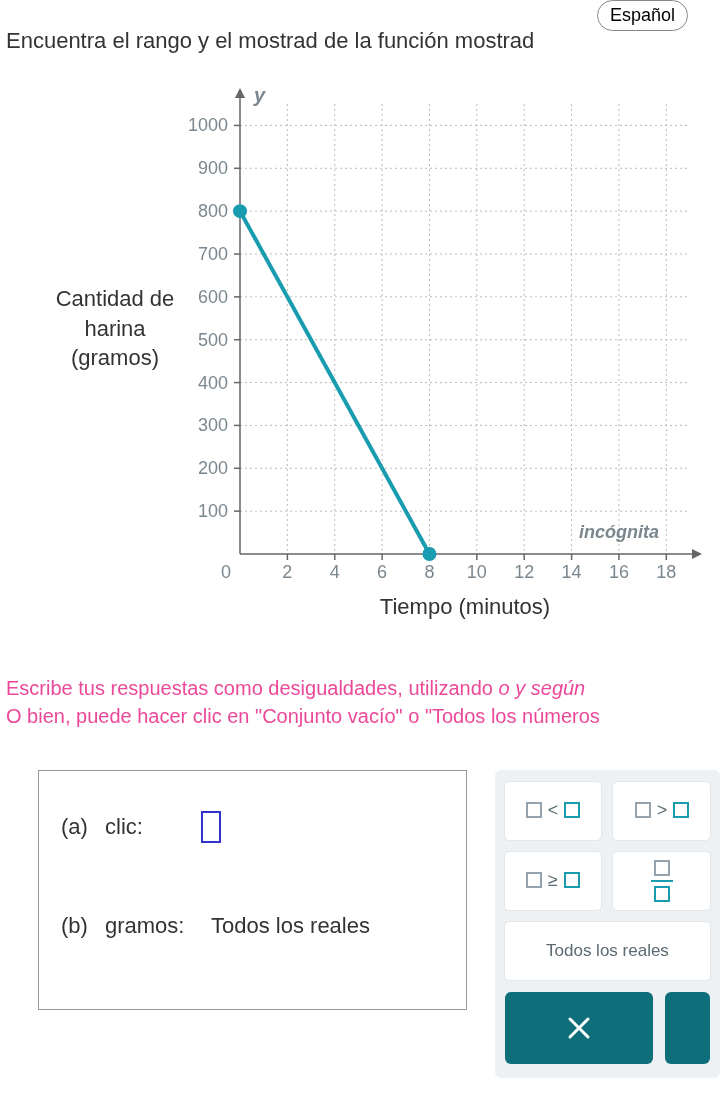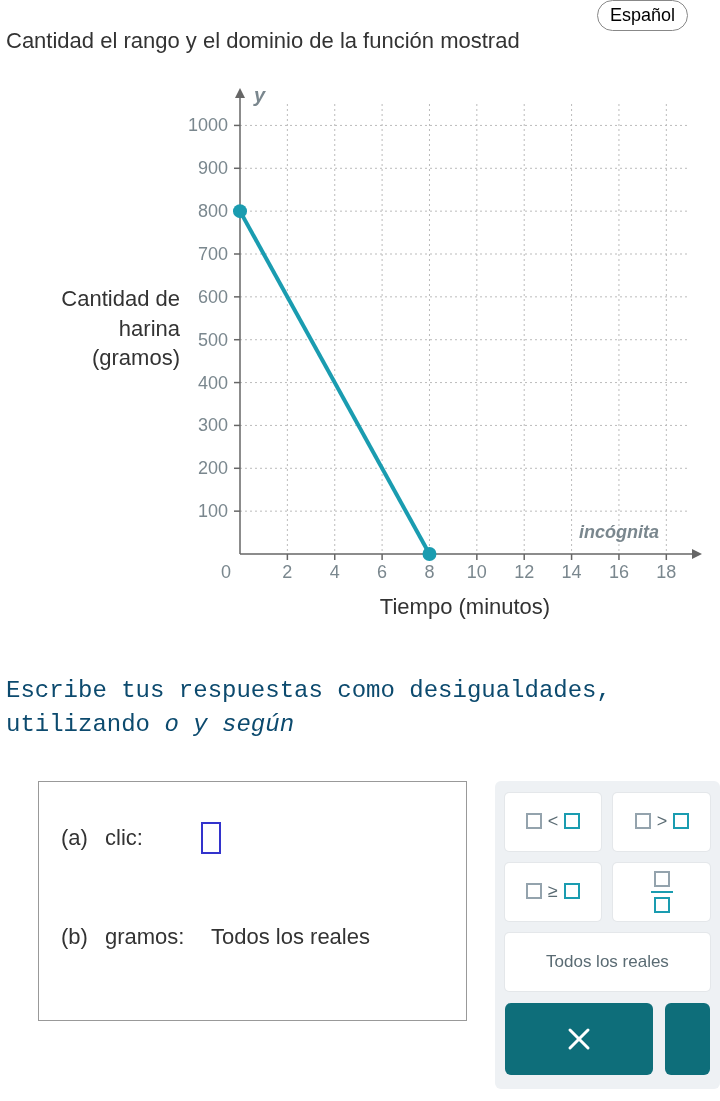--- a/index.html
+++ b/index.html
@@ -35,36 +35,35 @@
     position: relative;
     height: 580px;
   }
   .ylabel-block {
     position: absolute;
     left: 50px;
     top: 210px;
     width: 130px;
     font-size: 22px;
     color: #333;
-    text-align: right;
+    text-align: center;
     line-height: 1.35;
   }
   .chart-svg {
     position: absolute;
     left: 170px;
     top: 0;
     width: 540px;
     height: 580px;
   }
   .sub-instr {
     padding: 20px 6px 0 6px;
-    font-size: 24px;
-    color: #0c4a6e;
+    font-size: 20px;
+    color: #ec4899;
     line-height: 1.4;
-    font-family: Liberation Mono, monospace;
   }
   .sub-instr .varitalic {
     font-style: italic;
   }
   .answers-row {
     display: flex;
     align-items: flex-start;
     margin-top: 40px;
     padding-left: 38px;
     gap: 28px;
@@ -135,21 +134,21 @@
   .big-btn.dark {
     background: #0e6e7a;
     color: #fff;
   }
   svg text { user-select: none; }
 </style>
 </head>
 <body>
 
 <div class="top-row">
-  <span class="instruction">Cantidad el rango y el dominio de la función mostrad</span>
+  <span class="instruction">Encuentra el rango y el mostrad de la función mostrad</span>
   <button class="lang-pill">Español</button>
 </div>
 
 <div class="chart-area">
   <div class="ylabel-block">Cantidad de harina (gramos)</div>
   <svg class="chart-svg" viewBox="0 0 540 580">
     <defs></defs>
     <g id="plot">
         <line x1="70" y1="437.14285714285717" x2="520" y2="437.14285714285717" stroke="#bbb" stroke-dasharray="2,3" stroke-width="1"></line>
         <line x1="70" y1="394.2857142857143" x2="520" y2="394.2857142857143" stroke="#bbb" stroke-dasharray="2,3" stroke-width="1"></line>
@@ -219,20 +218,21 @@
         <polyline points="70,137.14285714285717 259.4736842105263,480" fill="none" stroke="#1a9cb0" stroke-width="4"></polyline>
         <circle cx="70" cy="137.14285714285717" r="7" fill="#1a9cb0"></circle>
         <circle cx="259.4736842105263" cy="480" r="7" fill="#1a9cb0"></circle>
       </g>
   </svg>
 </div>
 
 <div class="sub-instr">
   <span>Escribe tus respuestas como desigualdades, utilizando</span>
   <span class="varitalic">o y según</span><br>
+  <span>O bien, puede hacer clic en "Conjunto vacío" o "Todos los números</span>
 </div>
 
 <div class="answers-row">
   <div class="answer-box">
     <div class="ans-line">
       <span style="width:44px">(a)</span>
       <span style="width:92px">clic:</span>
       <span class="placeholder-box"></span>
     </div>
     <div class="ans-line">

